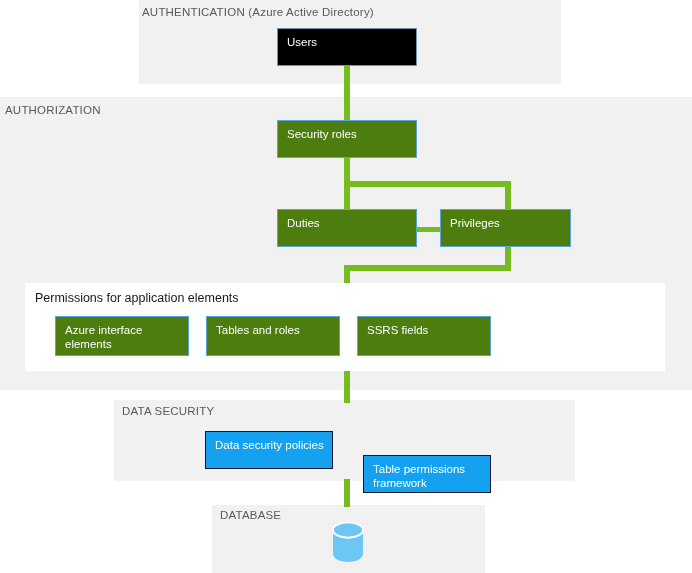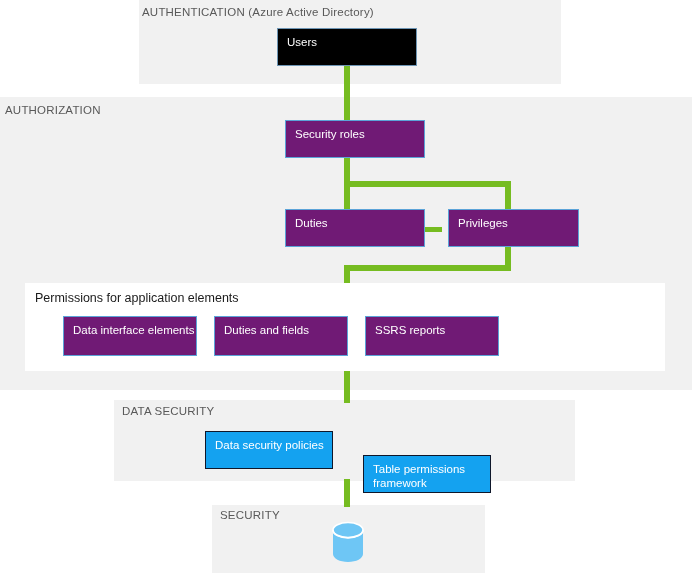--- a/index.html
+++ b/index.html
@@ -59,21 +59,21 @@
     position: absolute;
     box-sizing: border-box;
     color: #ffffff;
     font-size: 11.5px;
     line-height: 13.5px;
     padding: 7px 0 0 9px;
     white-space: pre-line;
     overflow: hidden;
   }
   .node.dark   { background: #000000; border: 1px solid #6d95b4; }
-  .node.medium { background: #701a75; border: 1px solid #5ba3d8; margin-left: 8px; }
+  .node.medium { background: #4d7c0f; border: 1px solid #5ba3d8; }
   .node.light  { background: #14a2f0; border: 1px solid #0f172a; }
 
   
   .cylinder {
     position: absolute;
   }
 </style>
 </head>
 <body>
 
@@ -82,21 +82,21 @@
   <div class="zone" style="left:139px; top:0px; width:422px; height:84px;"></div>
   <div class="zone-label" style="left:142px; top:6px;">AUTHENTICATION (Azure Active Directory)</div>
 
   <div class="zone" style="left:0px; top:97px; width:692px; height:293px;"></div>
   <div class="zone-label" style="left:5px; top:104px;">AUTHORIZATION</div>
 
   <div class="zone" style="left:114px; top:400px; width:461px; height:81px;"></div>
   <div class="zone-label" style="left:122px; top:405px;">DATA SECURITY</div>
 
   <div class="zone" style="left:212px; top:505px; width:273px; height:68px;"></div>
-  <div class="zone-label" style="left:220px; top:509px;">SECURITY</div>
+  <div class="zone-label" style="left:220px; top:509px;">DATABASE</div>
 
   <div class="conn" style="left:344px; top:65px; width:6px; height:56px;"></div>
 
   <div class="conn" style="left:344px; top:155px; width:6px; height:56px;"></div>
 
   <div class="conn" style="left:344px; top:181px; width:167px; height:6px;"></div>
 
   <div class="conn" style="left:505px; top:181px; width:6px; height:30px;"></div>
 
   <div class="conn" style="left:411px; top:227px; width:31px; height:5px;"></div>
@@ -115,25 +115,25 @@
   <div class="panel-title" style="left:35px; top:291px;">Permissions for application elements</div>
 
   <div class="node dark" style="left:277px; top:28px; width:140px; height:38px;">Users</div>
 
   <div class="node medium" style="left:277px; top:120px; width:140px; height:38px;">Security roles</div>
 
   <div class="node medium" style="left:277px; top:209px; width:140px; height:38px;">Duties</div>
 
   <div class="node medium" style="left:440px; top:209px; width:131px; height:38px;">Privileges</div>
 
-  <div class="node medium" style="left:55px; top:316px; width:134px; height:40px;">Data interface elements</div>
+  <div class="node medium" style="left:55px; top:316px; width:134px; height:40px;">Azure interface elements</div>
 
-  <div class="node medium" style="left:206px; top:316px; width:134px; height:40px;">Duties and fields</div>
+  <div class="node medium" style="left:206px; top:316px; width:134px; height:40px;">Tables and roles</div>
 
-  <div class="node medium" style="left:357px; top:316px; width:134px; height:40px;">SSRS reports</div>
+  <div class="node medium" style="left:357px; top:316px; width:134px; height:40px;">SSRS fields</div>
 
 
   <div class="node light" style="left:205px; top:431px; width:128px; height:38px;">Data security policies</div>
 
   <div class="node light" style="left:363px; top:431px; width:128px; height:38px;margin-top:24px;">Table permissions
 framework</div>
 
   <div class="cylinder" style="left:327px; top:519px; width:42px; height:46px;">
     <svg width="42" height="46" viewBox="0 0 42 46" aria-hidden="true">
       <defs></defs>

